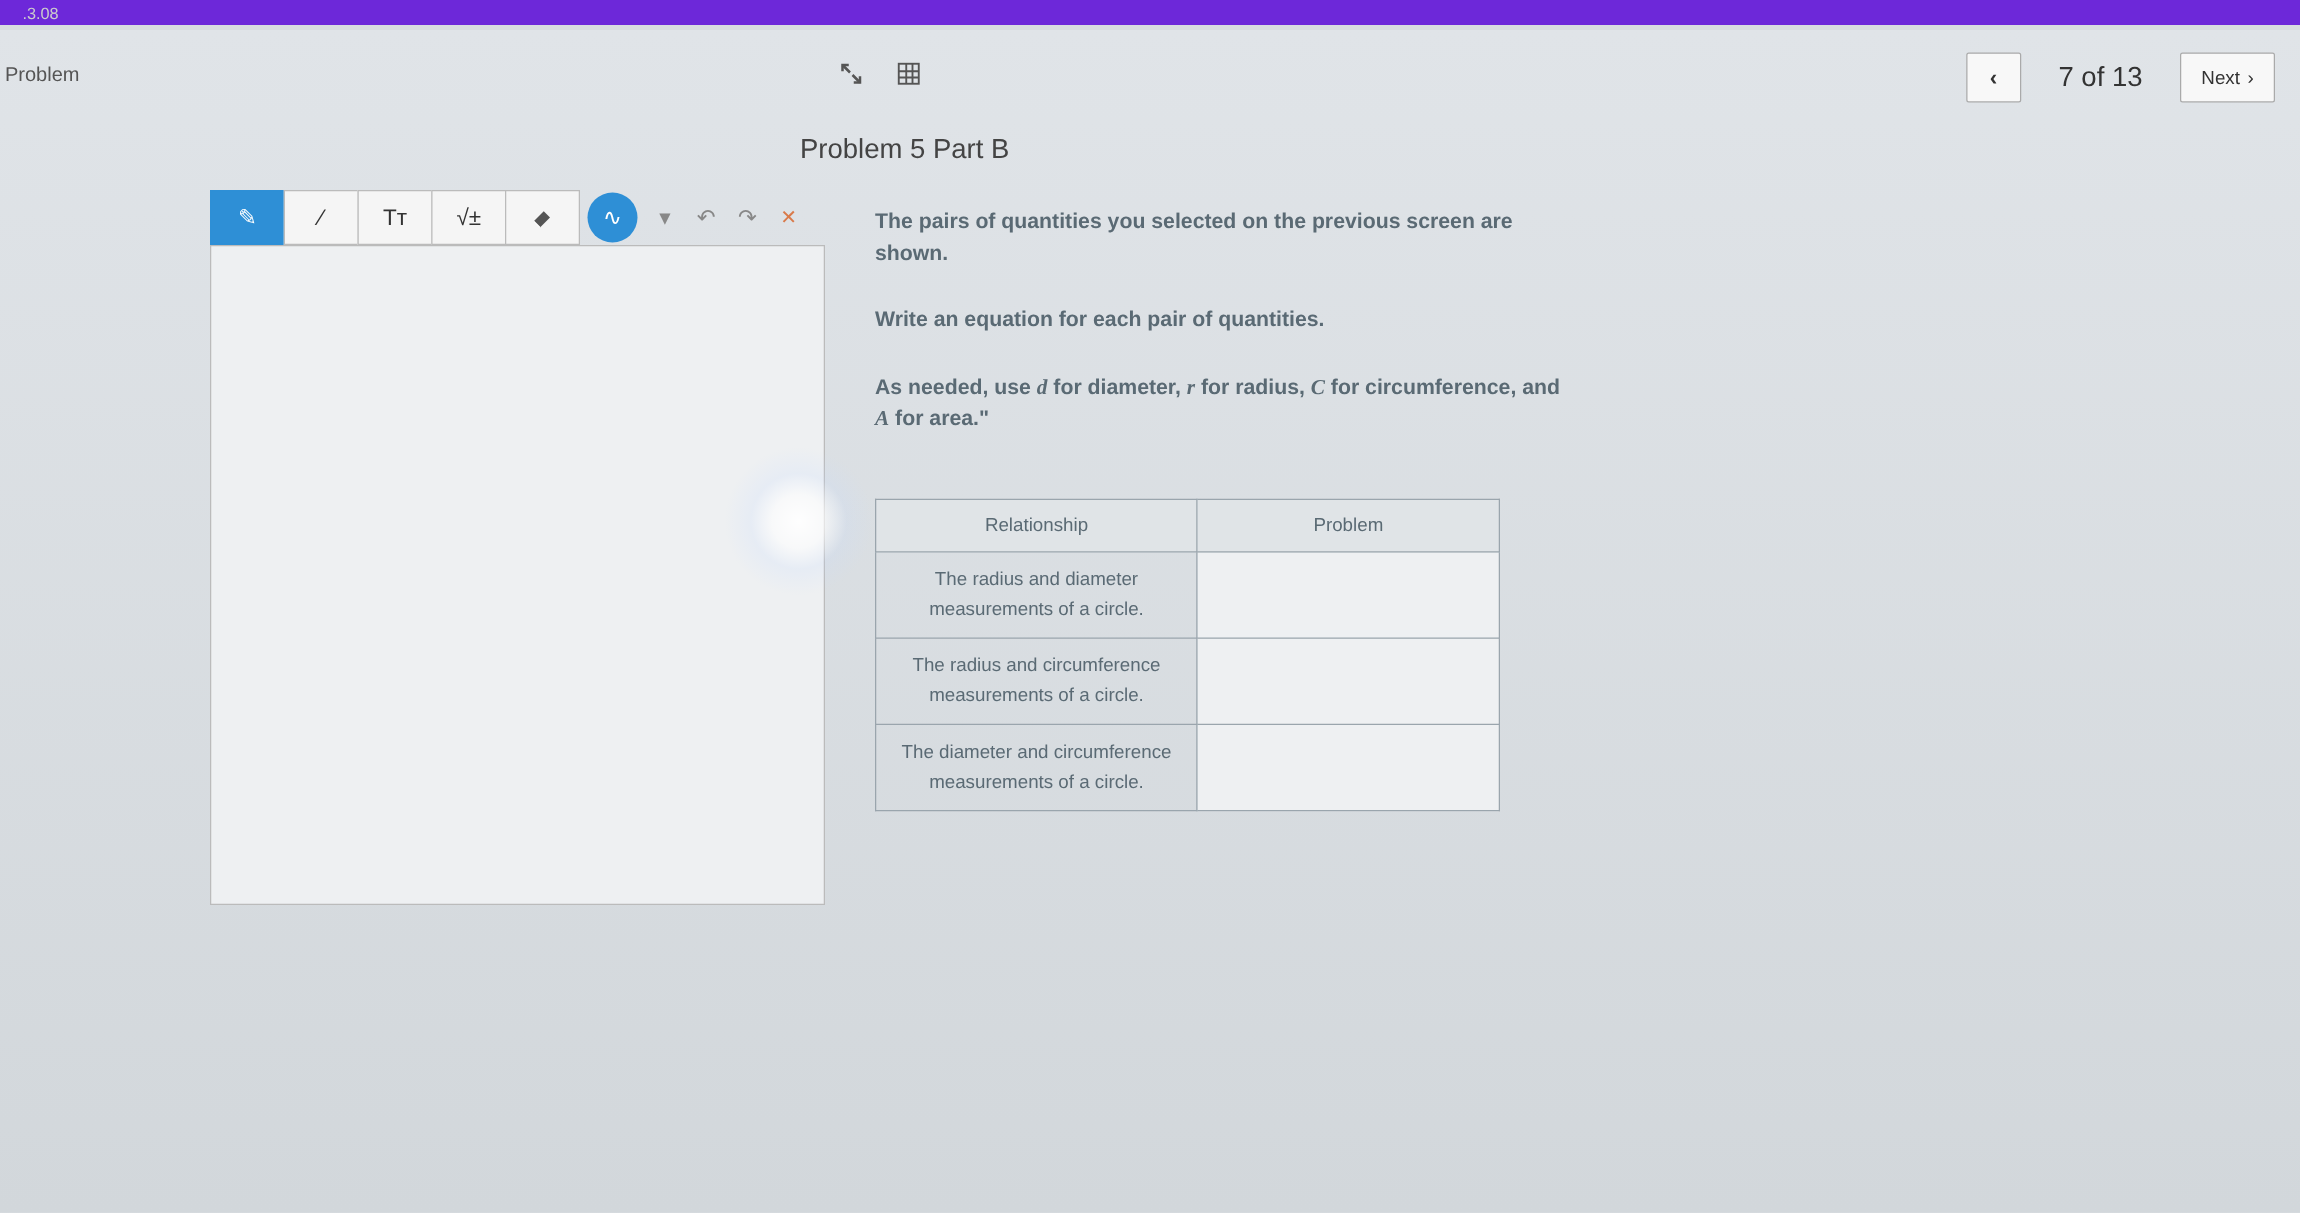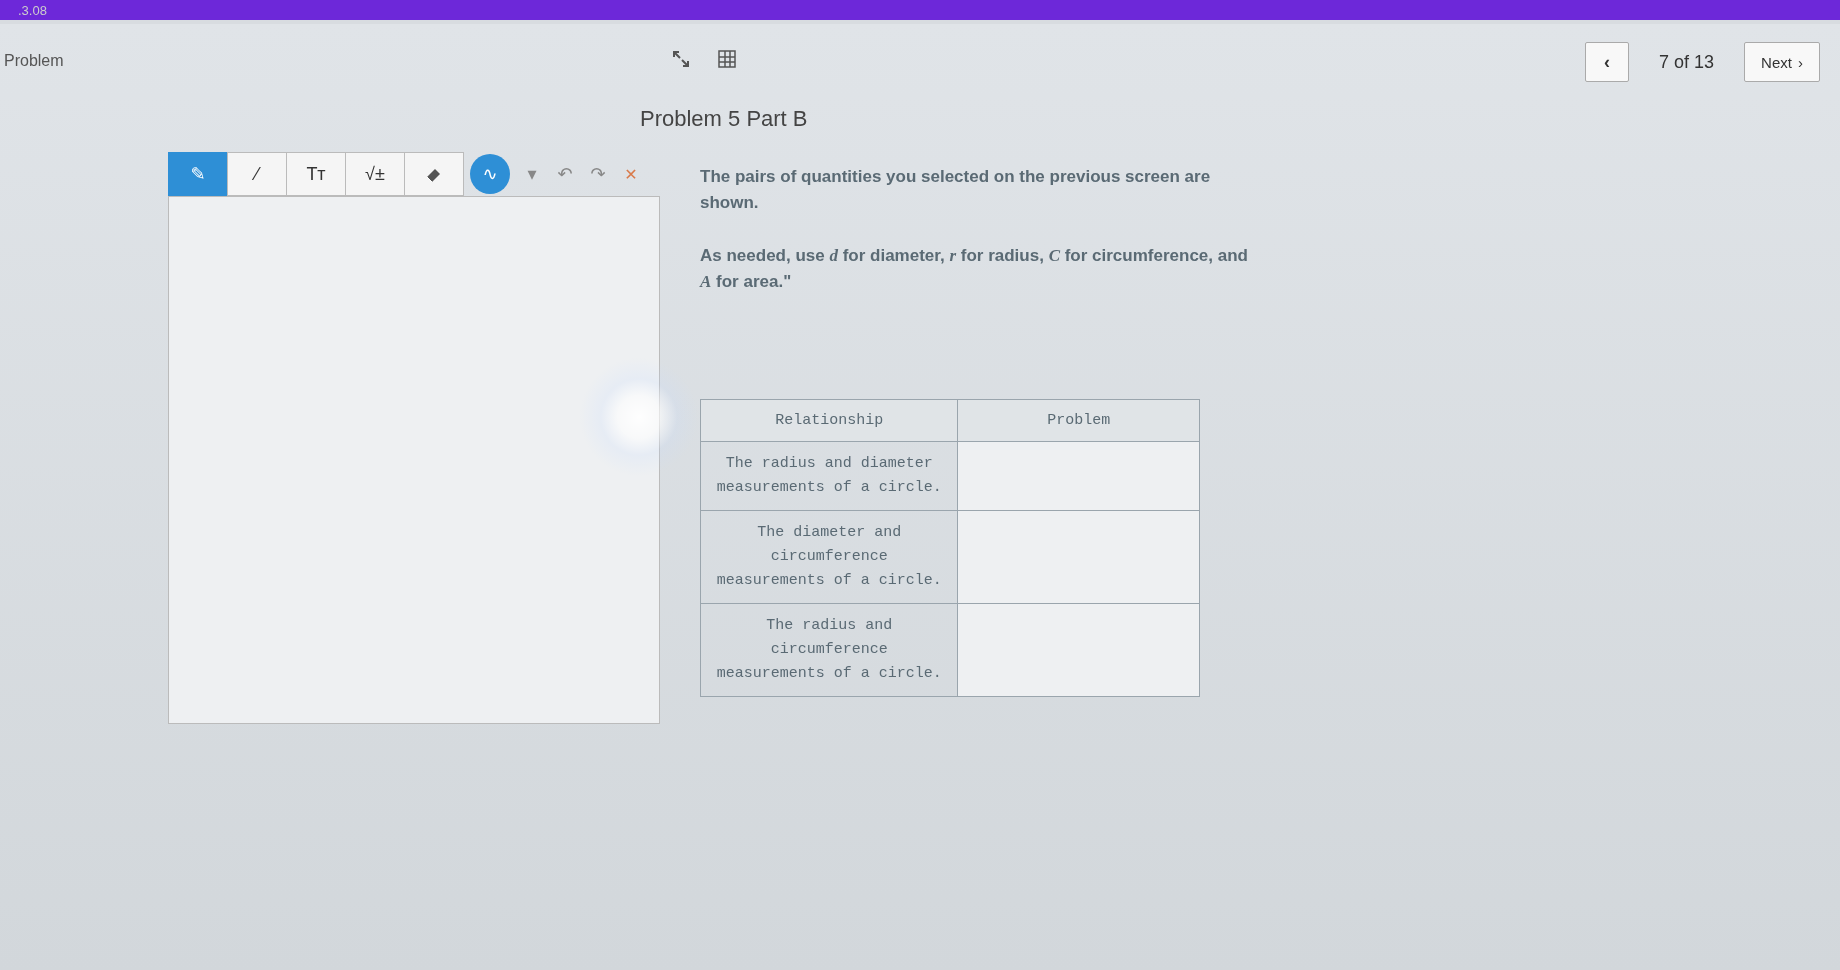--- a/index.html
+++ b/index.html
@@ -13,21 +13,21 @@
   .app-body { position: absolute; top: 24px; left: 0; right: 0; bottom: 0; background: linear-gradient(180deg, #e0e4e8 0%, #d2d7db 100%); }
   
   .top-bar { position: absolute; top: 10px; left: 0; right: 0; height: 50px; display: flex; align-items: center; }
   .top-bar .center-icons { position: absolute; left: 670px; display: flex; gap: 24px; align-items: center; }
   .top-bar .center-icons .ico { width: 22px; height: 22px; color: #555; display:flex; align-items:center; justify-content:center;}
   
   .nav-controls { position: absolute; right: 20px; top: 18px; display: flex; align-items: center; gap: 10px; }
   .nav-btn { border: 1px solid #aaa; background: #f8f8f8; height: 40px; display: flex; align-items: center; justify-content: center; font-size: 15px; color: #333; cursor: pointer; border-radius: 2px; }
   .nav-prev { width: 44px; font-size:18px; font-weight:bold;}
   .nav-next { width: 76px; gap:6px;}
-  .nav-count { font-size: 18px; color: #333; padding: 0 20px; text-align: center; }
+  .nav-count { font-size: 22px; color: #333; padding: 0 20px; text-align: center; }
   
   .problem-title { position: absolute; left: 640px; top: 82px; font-size: 22px; color: #444; font-weight: 400; }
   
   
   .toolbar { position: absolute; left: 168px; top: 128px; display: flex; align-items: center; height: 44px; }
   .tool-btn { width: 60px; height: 44px; border: 1px solid #bbb; background: #f5f5f5; display: flex; align-items: center; justify-content: center; font-size: 18px; color: #333; cursor: pointer; margin-left:-1px;}
   .tool-btn:first-child { margin-left:0; }
   .tool-btn.active { background: #2e8fd6; color: #fff; border-color:#2e8fd6;}
   .tool-btn.circle { border-radius: 50%; width:40px; height:40px; border:none; margin: 0 6px; }
   .tool-btn.naked { border:none; background:transparent; width:34px; color:#888;}
@@ -37,21 +37,21 @@
   .canvas { position: absolute; left: 168px; top: 172px; width: 492px; height: 528px; background: #eef0f2; border: 1px solid #bbb; }
   .lens-flare { position:absolute; left:410px; top:160px; width:120px; height:120px; pointer-events:none; background: radial-gradient(circle, rgba(255,255,255,0.95) 0%, rgba(255,255,255,0.6) 25%, rgba(200,220,255,0.2) 45%, rgba(255,255,255,0) 70%); border-radius:50%;}
   
   
   .instructions { position: absolute; left: 700px; top: 140px; width: 560px; color: #5a6a74; font-size: 17px; line-height: 1.5; }
   .instructions p { margin-bottom: 28px; font-weight: bold; }
   .instructions .ital { font-style: italic; font-family: "Times New Roman", serif;}
   
   
   .rel-table { position: absolute; left: 700px; top: 375px; border-collapse: collapse; width: 500px; }
-  .rel-table th, .rel-table td { border: 1px solid #9aa5ad; padding: 10px 12px; font-size: 15px; color: #5a6a74; text-align: center; font-weight: 400; font-family: Liberation Mono, monospace; }
+  .rel-table th, .rel-table td { border: 1px solid #9aa5ad; padding: 10px 12px; font-size: 15px; color: #5a6a74; text-align: center; font-weight: 400; }
   .rel-table th { background: #e0e4e7; height:42px;}
   .rel-table td.rel { width: 245px; line-height:1.6;}
   .rel-table td.eq { width: 230px; background:#eef0f2;}
 </style>
 </head>
 <body>
 
 <div class="browser-chrome">
   <span class="tab-label">.3.08</span>
 </div>
@@ -130,41 +130,42 @@
       <span>✕</span>
     </button>
   </div>
 
   <div class="canvas">
     <div class="lens-flare"></div>
   </div>
 
   <div class="instructions">
     <p>The pairs of quantities you selected on the previous screen are shown.</p>
+    <p>Write an equation for each pair of quantities.</p>
     <p>
       <span>As needed, use </span><span class="ital">d</span><span> for diameter, </span><span class="ital">r</span><span> for radius, </span><span class="ital">C</span><span> for circumference, and </span><span class="ital">A</span><span> for area."</span>
     </p>
   </div>
 
   <table class="rel-table">
     <thead>
       <tr>
         <th>Relationship</th>
         <th>Problem</th>
       </tr>
     </thead>
     <tbody>
       <tr>
         <td class="rel">The radius and diameter measurements of a circle.</td>
         <td class="eq"></td>
       </tr>
       <tr>
-        <td class="rel">The diameter and circumference measurements of a circle.</td>
+        <td class="rel">The radius and circumference measurements of a circle.</td>
         <td class="eq"></td>
       </tr>
       <tr>
-        <td class="rel">The radius and circumference measurements of a circle.</td>
+        <td class="rel">The diameter and circumference measurements of a circle.</td>
         <td class="eq"></td>
       </tr>
     </tbody>
   </table>
 
 </div>
 
 </body></html>

